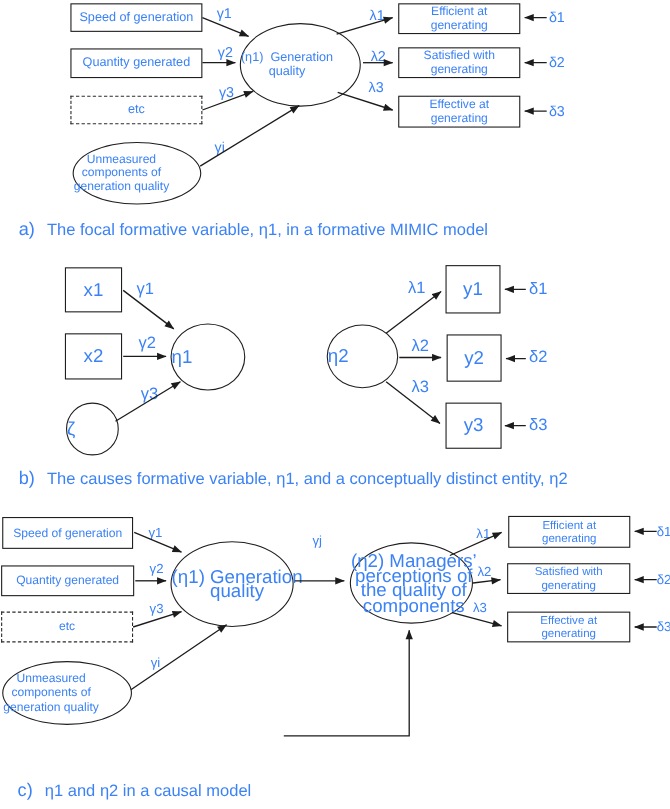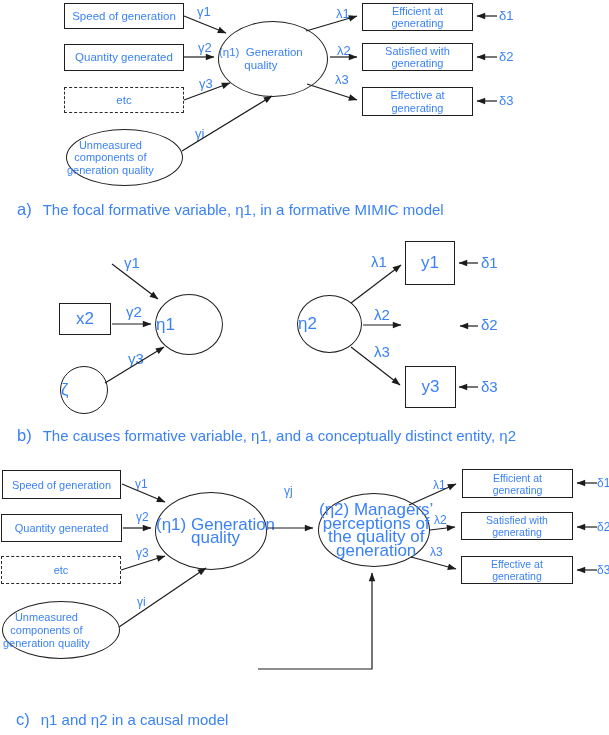--- a/index.html
+++ b/index.html
@@ -95,34 +95,40 @@
     <span class="lbl la" style="left:499px;top:49px;">δ2</span>
     <span class="lbl la" style="left:499px;top:93px;">δ3</span>
 
     <div class="caption" style="left:17px;top:200px;">
       <span class="cap-marker">a)</span>
       <span class="cap-text">The focal formative variable, η1, in a formative MIMIC model</span>
     </div>
   </div>
 
   <div class="grp">
-    <div class="box fb" style="left:59px;top:303px;width:52px;height:32px;">
+    <div class="box fb" style="left:59px;top:243px;width:52px;height:41px;">
+      <span>x1</span>
+    </div>
+    <div class="box fb" style="left:59px;top:303px;width:52px;height:42px;">
       <span>x2</span>
     </div>
     <div class="ellipse fb" style="left:60px;top:366px;width:48px;height:48px;">
       <span>ζ</span>
     </div>
     <div class="ellipse fb" style="left:155px;top:294px;width:68px;height:61px;">
       <span>η1</span>
     </div>
     <div class="ellipse fb" style="left:297px;top:295px;width:65px;height:58px;">
       <span>η2</span>
     </div>
     <div class="box fb" style="left:405px;top:241px;width:50px;height:44px;">
       <span>y1</span>
+    </div>
+    <div class="box fb" style="left:406px;top:304px;width:50px;height:43px;">
+      <span>y2</span>
     </div>
     <div class="box fb" style="left:405px;top:366px;width:51px;height:42px;">
       <span>y3</span>
     </div>
 
     <span class="lbl lb" style="left:124px;top:254px;">γ1</span>
     <span class="lbl lb" style="left:126px;top:303px;">γ2</span>
     <span class="lbl lb" style="left:128px;top:350px;">γ3</span>
     <span class="lbl lb" style="left:371px;top:253px;">λ1</span>
     <span class="lbl lb" style="left:374px;top:306px;">λ2</span>
@@ -153,21 +159,21 @@
         <span>(η1) Generation</span>
         <span>quality</span>
       </div>
     </div>
 
     <div class="ellipse fce" style="left:318px;top:493px;width:112px;height:74px;">
       <div class="tcol">
         <span>(η2) Managers’</span>
         <span>perceptions of</span>
         <span>the quality of</span>
-        <span>generation</span>
+        <span>components</span>
       </div>
     </div>
 
     <div class="ellipse" style="left:2px;top:601px;width:118px;height:58px;font-size:11px;line-height:13px;">
       <div class="tcol">
         <span>Unmeasured</span>
         <span>components of</span>
         <span>generation quality</span>
       </div>
     </div>

